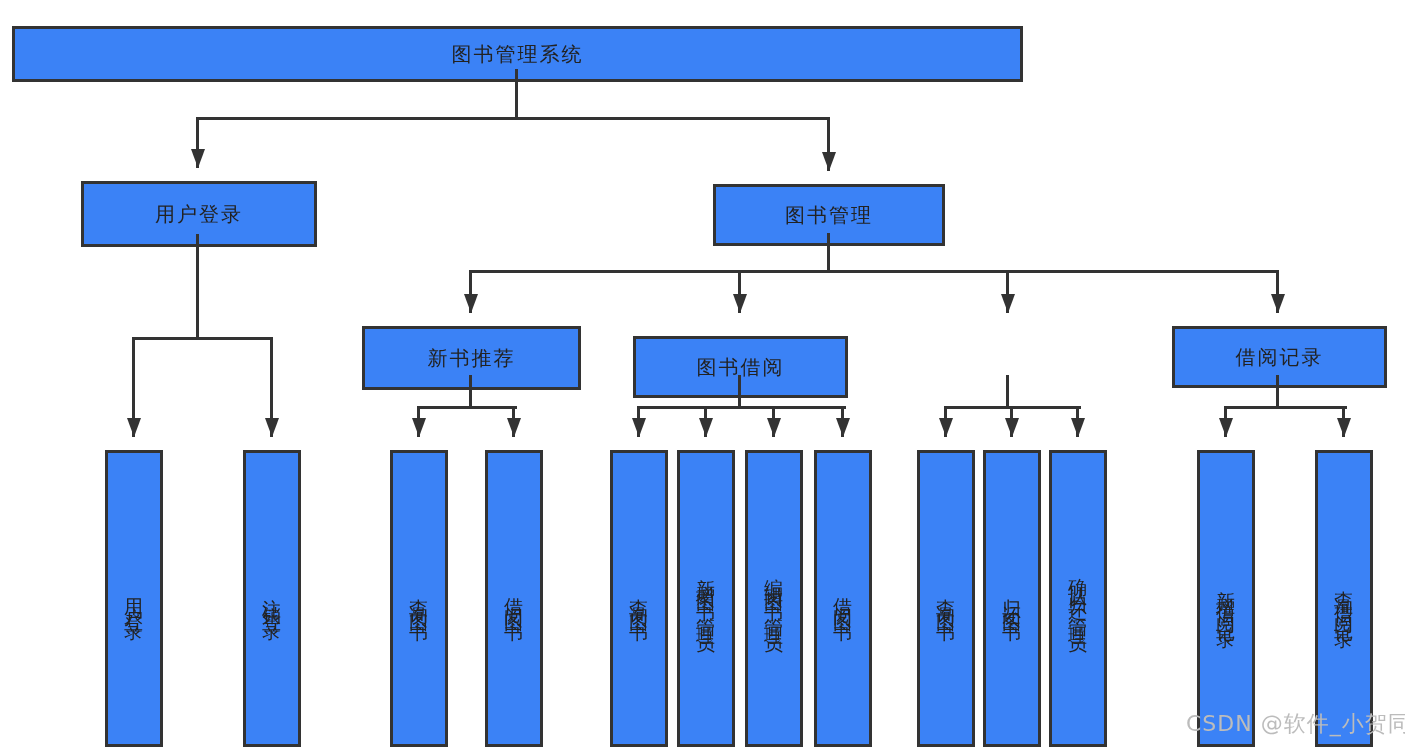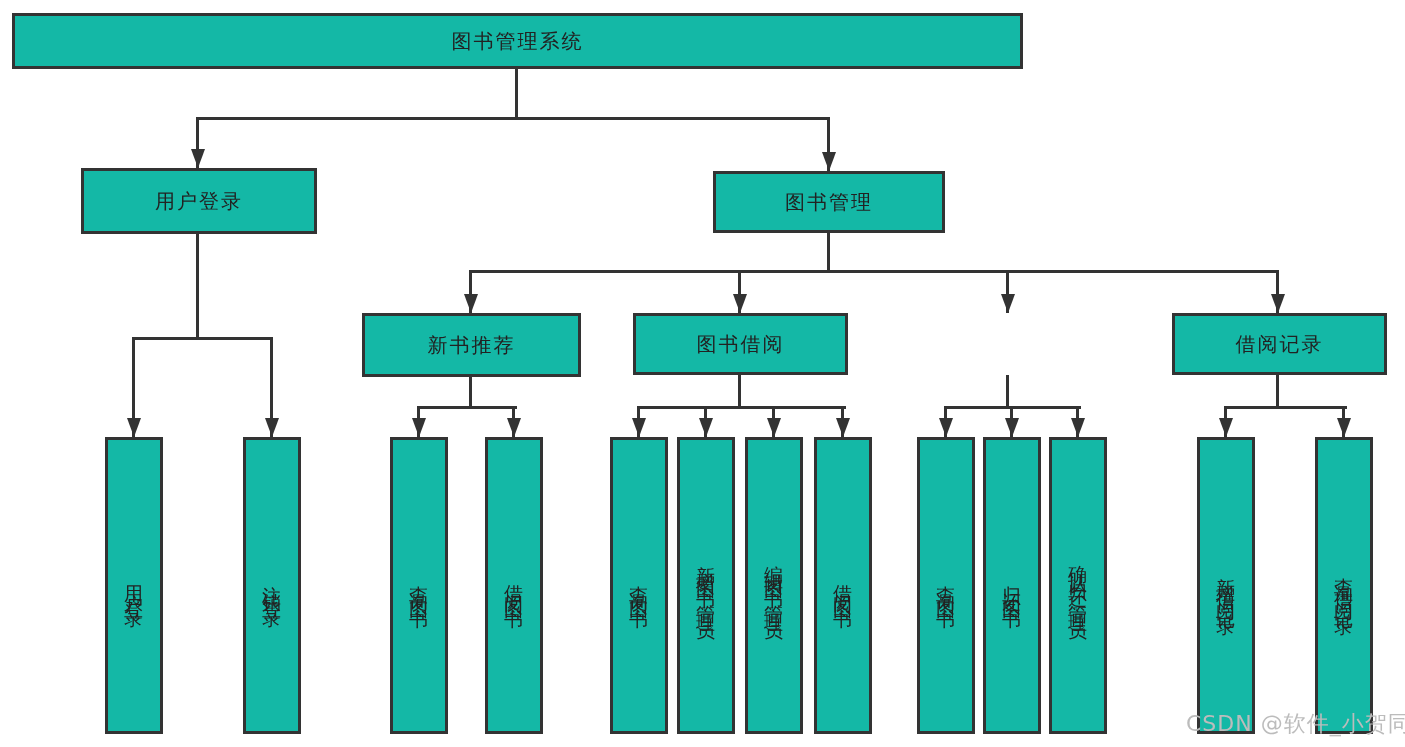--- a/index.html
+++ b/index.html
@@ -2,21 +2,21 @@
 <html><head>
 <meta charset="utf-8">
 <style>
   html,body{margin:0;padding:0;background:#ffffff;}
   .stage{
     position:relative;width:1405px;height:747px;background:#ffffff;
     font-family:"DejaVu Sans","Liberation Sans",sans-serif;overflow:hidden;
   }
   .node{
     position:absolute;box-sizing:border-box;border:3px solid #333333;
-    background:#14b8a6;display:flex;align-items:center;justify-content:center;
+    background:#3b82f6;display:flex;align-items:center;justify-content:center;margin-top:13px;
   }
   .h-label{font-size:20px;color:#222222;letter-spacing:2px;white-space:nowrap;}
   .leaf{top:437px;width:58px;height:297px;}
   .v-label{
     writing-mode:vertical-rl;text-orientation:mixed;
     font-size:19px;color:#222222;letter-spacing:8px;line-height:1;
     max-height:285px;
   }
   .vline,.arrow{position:absolute;width:3px;background:#333333;}
   .hline{position:absolute;height:3px;background:#333333;}
@@ -42,21 +42,21 @@
   <div class="node" style="left:81px;top:168px;width:236px;height:66px">
     <span class="h-label">用户登录</span>
   </div>
   <div class="node" style="left:713px;top:171px;width:232px;height:62px">
     <span class="h-label">图书管理</span>
   </div>
 
   <div class="node" style="left:362px;top:313px;width:219px;height:64px">
     <span class="h-label">新书推荐</span>
   </div>
-  <div class="node" style="left:633px;top:313px;width:215px;height:62px">
+  <div class="node" style="left:633px;top:323px;width:215px;height:62px">
     <span class="h-label">图书借阅</span>
   </div>
   <div class="node" style="left:1172px;top:313px;width:215px;height:62px">
     <span class="h-label">借阅记录</span>
   </div>
 
   <div class="node leaf" style="left:105px">
     <span class="v-label">用户登录</span>
   </div>
   <div class="node leaf" style="left:243px">

